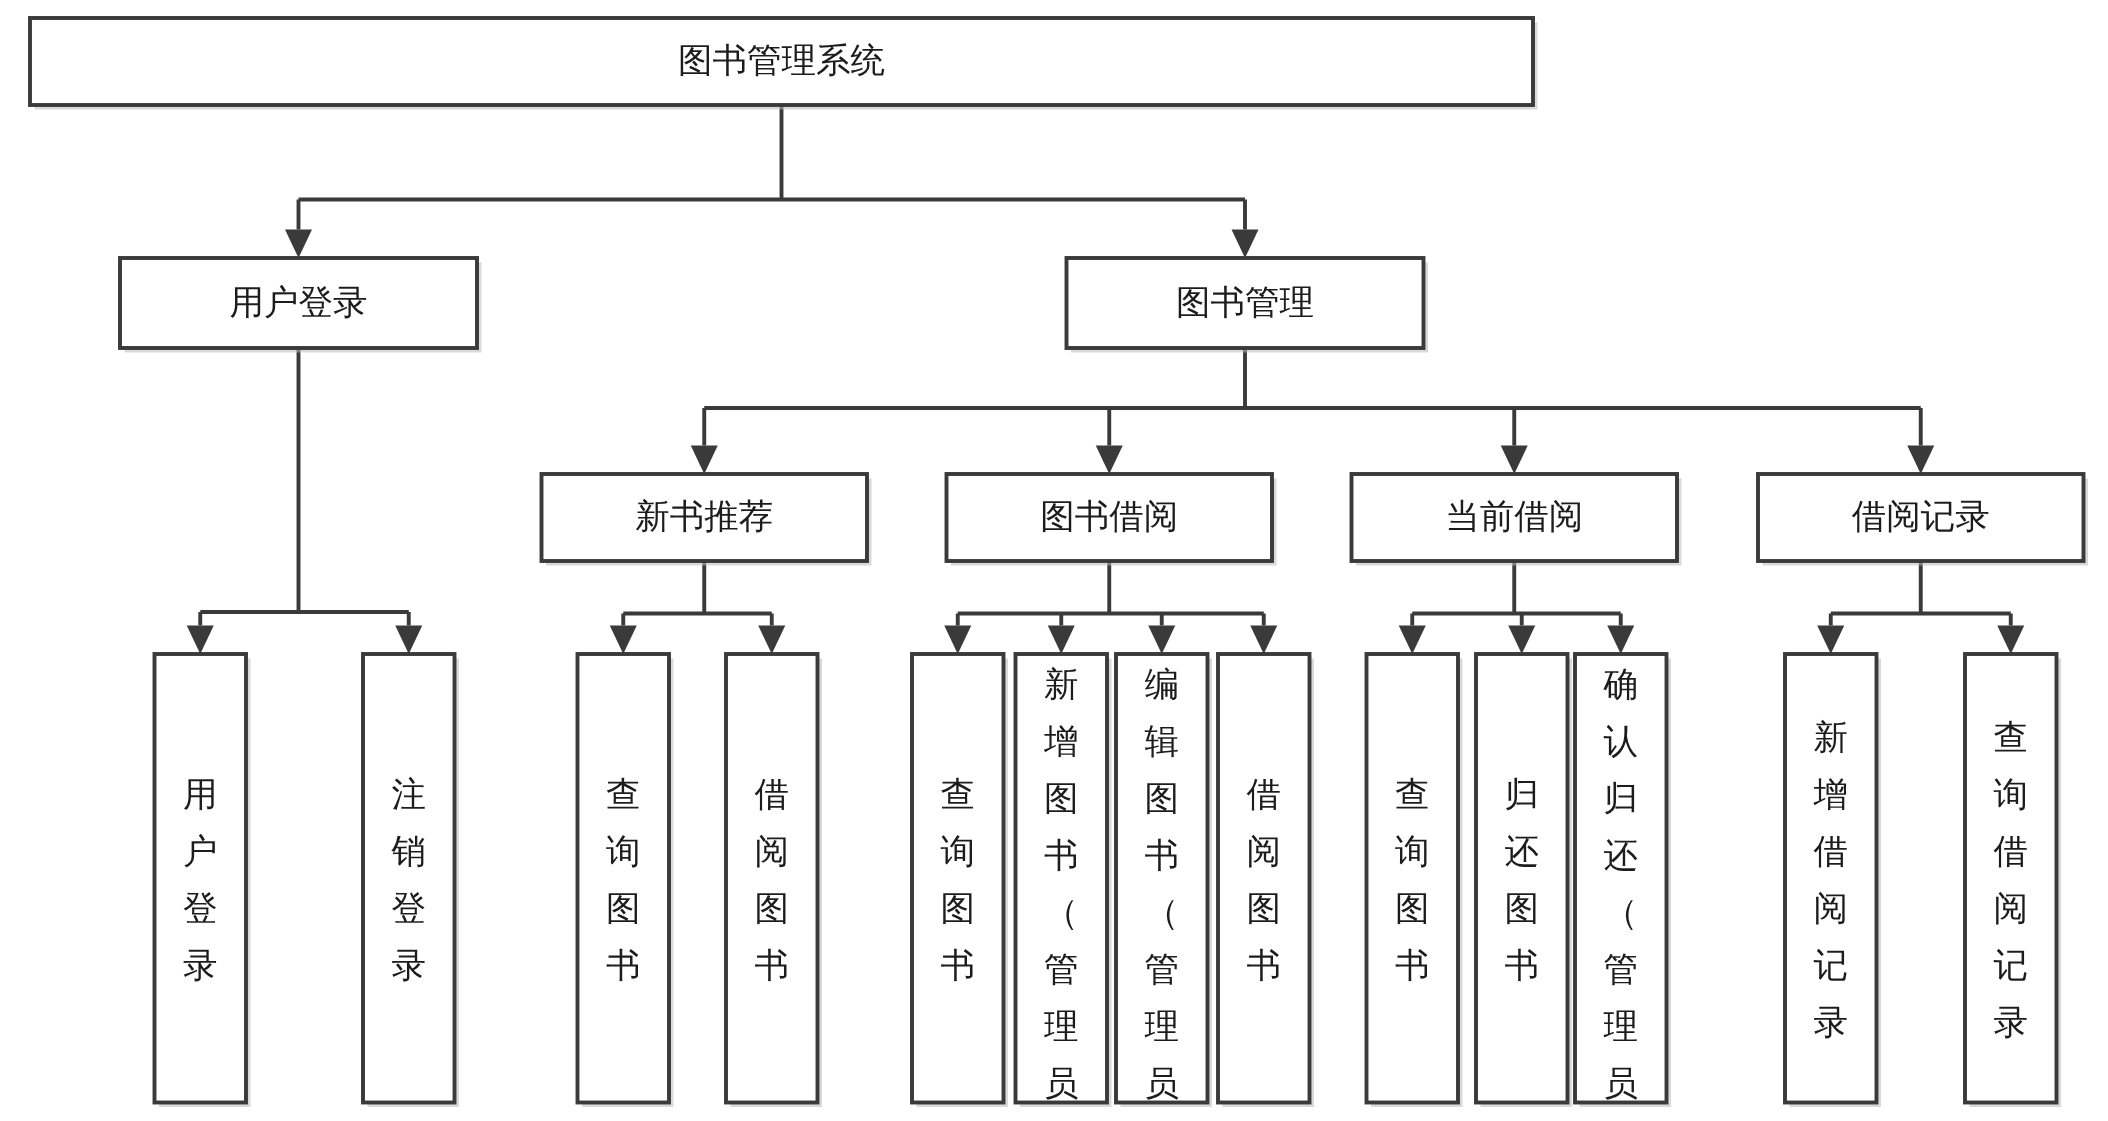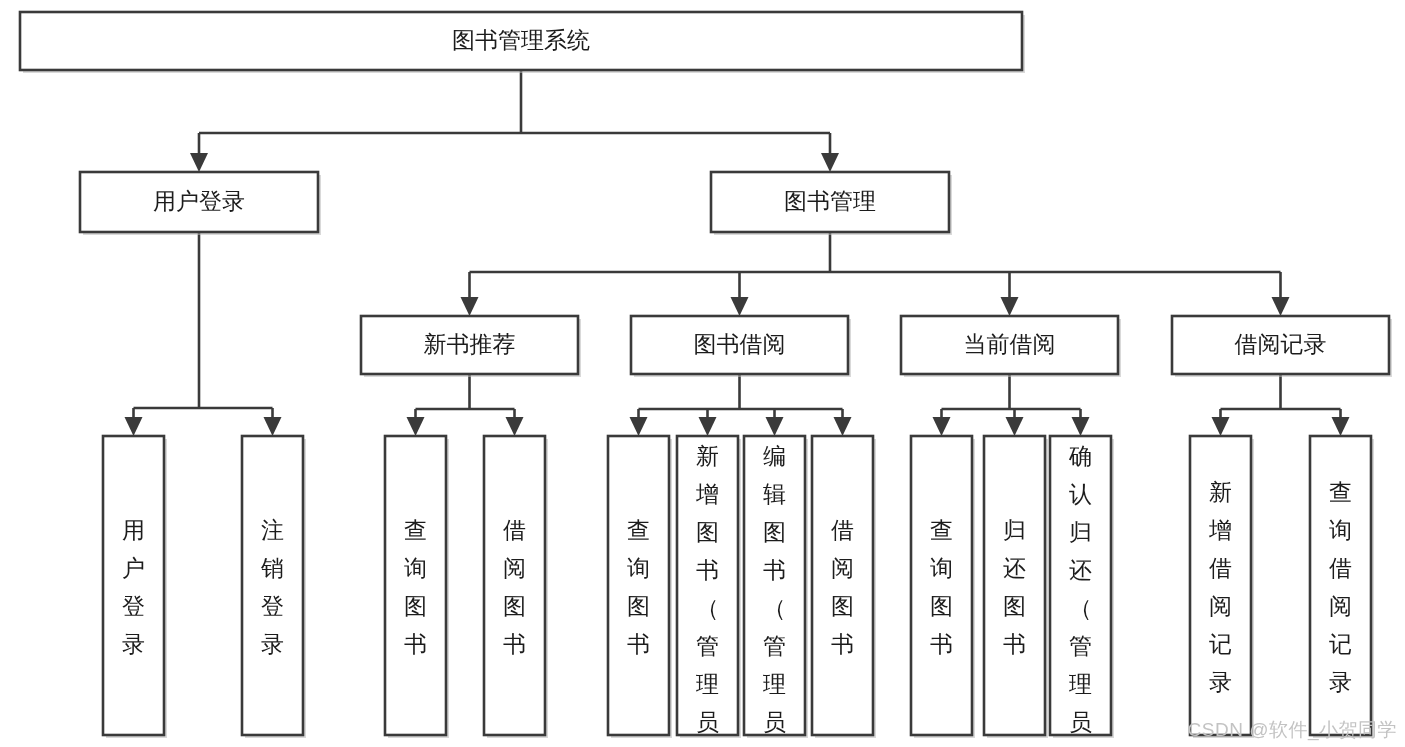--- a/index.html
+++ b/index.html
@@ -224,14 +224,13 @@
           <rect x="1190" y="436" width="61" height="299" class="node-box"></rect>
           <text x="1220.5" y="499.5" class="node-label-v"><tspan x="1220.5" dy="0">新</tspan><tspan x="1220.5" dy="38">增</tspan><tspan x="1220.5" dy="38">借</tspan><tspan x="1220.5" dy="38">阅</tspan><tspan x="1220.5" dy="38">记</tspan><tspan x="1220.5" dy="38">录</tspan></text>
         </g>
         <g>
           <rect x="1313" y="439" width="61" height="299" class="node-shadow"></rect>
           <rect x="1310" y="436" width="61" height="299" class="node-box"></rect>
           <text x="1340.5" y="499.5" class="node-label-v"><tspan x="1340.5" dy="0">查</tspan><tspan x="1340.5" dy="38">询</tspan><tspan x="1340.5" dy="38">借</tspan><tspan x="1340.5" dy="38">阅</tspan><tspan x="1340.5" dy="38">记</tspan><tspan x="1340.5" dy="38">录</tspan></text>
         </g>
       </g>
   </svg>
-  <div class="watermark-text">CSDN @软件_小贺同学</div>
 </div>
 
 </body></html>

